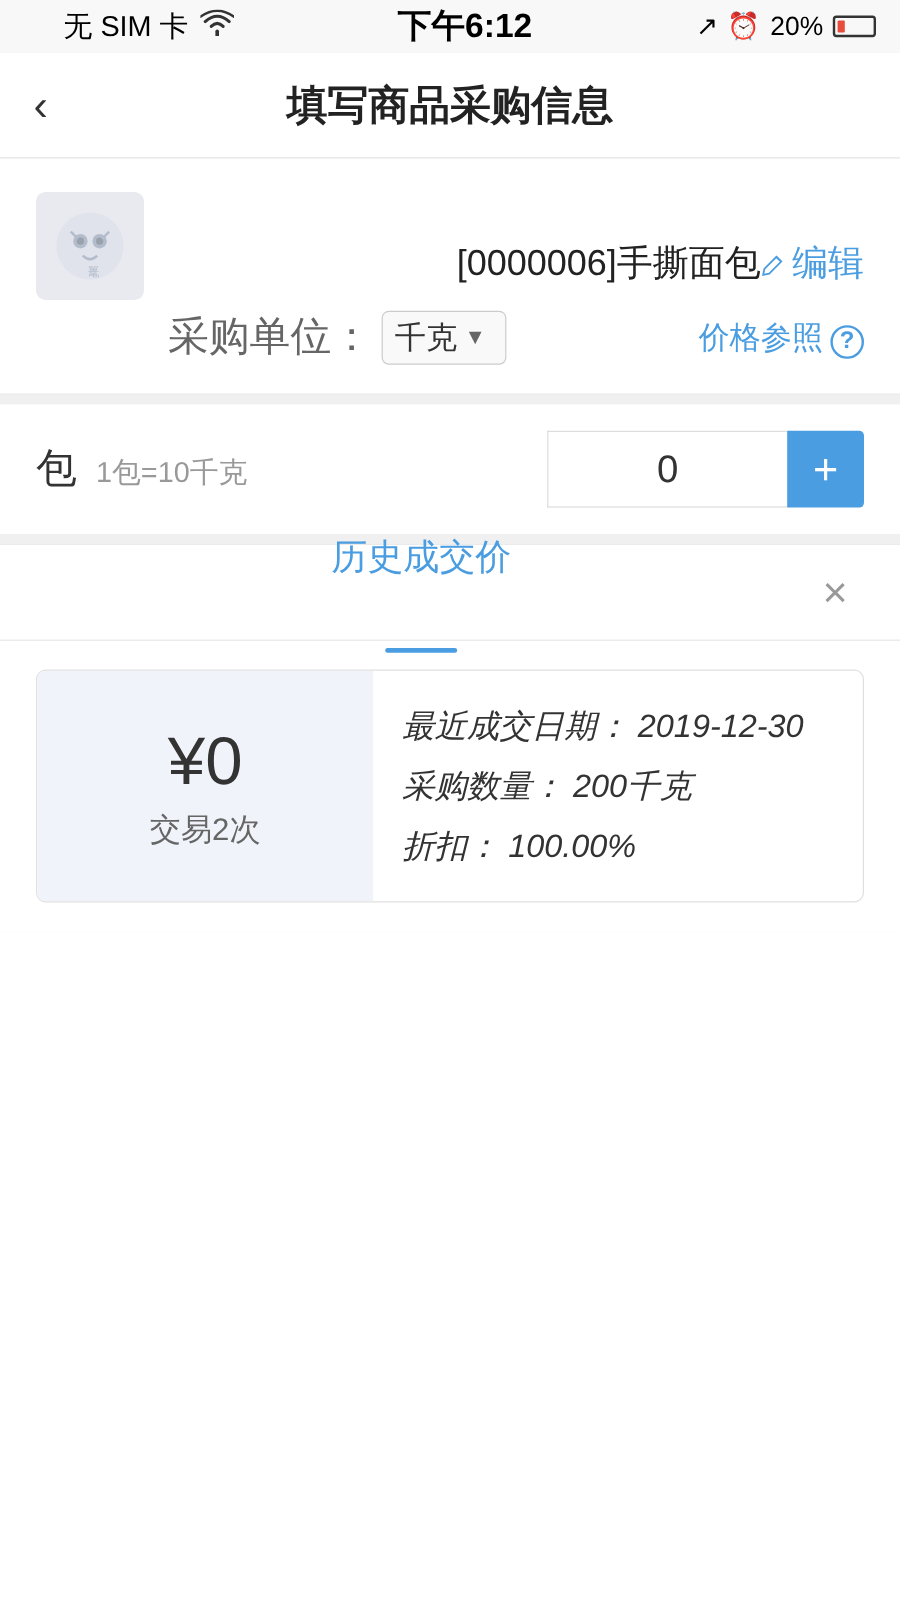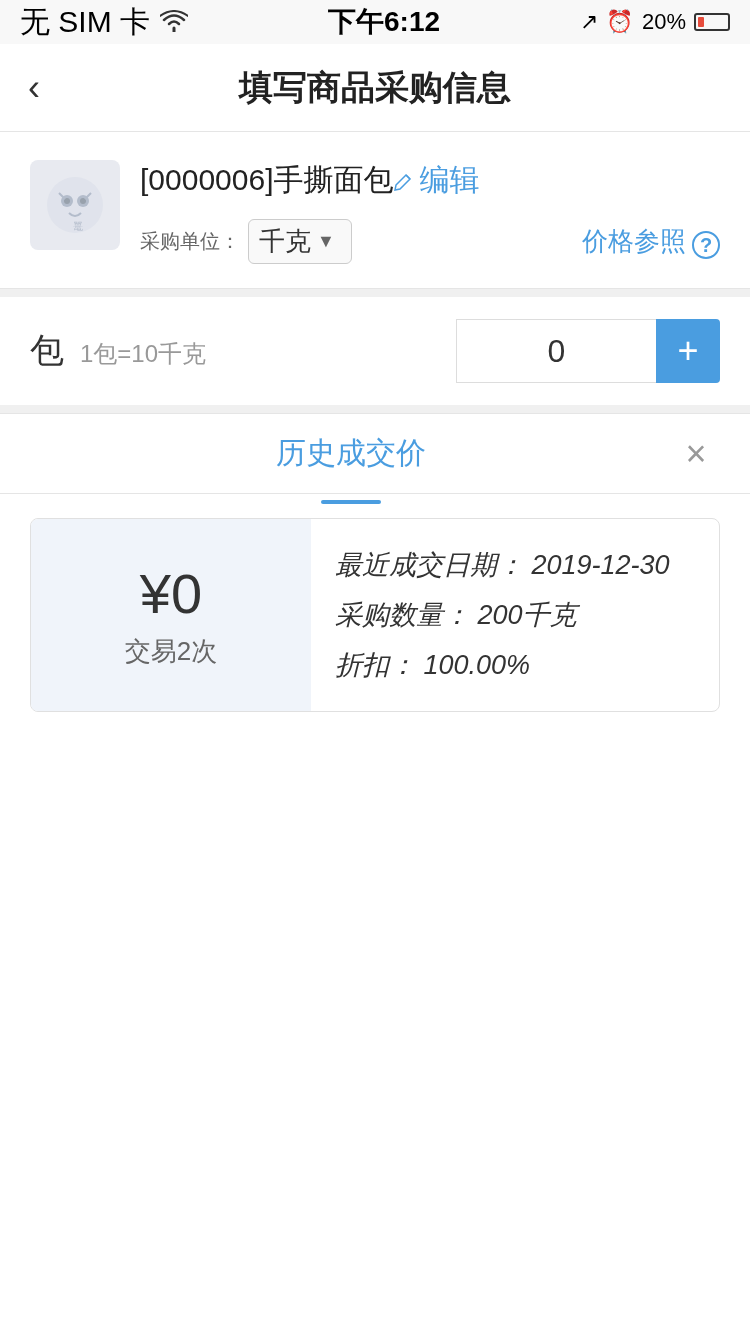--- a/index.html
+++ b/index.html
@@ -21,21 +21,22 @@
       align-items: center;
       justify-content: space-between;
       padding: 0 20px;
       font-size: 26px;
       font-weight: 500;
     }
     .status-left {
       display: flex;
       align-items: center;
       gap: 10px;
-      font-size: 30px;
+      font-size: 24px;
+      margin-left: 33px;
     }
     .status-center {
       font-size: 28px;
       font-weight: 600;
     }
     .status-right {
       display: flex;
       align-items: center;
       gap: 8px;
       font-size: 22px;
@@ -107,21 +108,22 @@
       width: 60px;
       height: 60px;
       opacity: 0.5;
     }
     .product-info {
       flex: 1;
     }
     .product-name-row {
       display: flex;
       align-items: center;
-      justify-content: flex-start;
+      justify-content: flex-end;
+      margin-top: 39px;
     }
     .product-name {
       font-size: 30px;
       color: #222;
       font-weight: 500;
     }
     .edit-btn {
       color: #4a9de0;
       font-size: 30px;
       display: flex;
@@ -133,21 +135,21 @@
       width: 22px;
       height: 22px;
     }
     .product-unit-row {
       display: flex;
       align-items: center;
       justify-content: space-between;
       margin-top: 18px;
     }
     .unit-label {
-      font-size: 20px;
+      font-size: 34px;
       color: #666;
     }
     .unit-select {
       border: 1px solid #ccc;
       border-radius: 6px;
       padding: 4px 16px 4px 10px;
       font-size: 26px;
       color: #333;
       background: #f9f9f9;
       display: inline-flex;
@@ -258,21 +260,20 @@
       display: flex;
       align-items: stretch;
       gap: 0;
       flex: 1;
     }
     .tab-item {
       flex: 1;
       display: flex;
       flex-direction: column;
       align-items: center;
-      justify-content: center;
       font-size: 30px;
       color: #666;
       padding: 0 10px;
       cursor: pointer;
       position: relative;
       height: 100px;
     }
     .tab-item.active {
       color: #4a9de0;
     }

